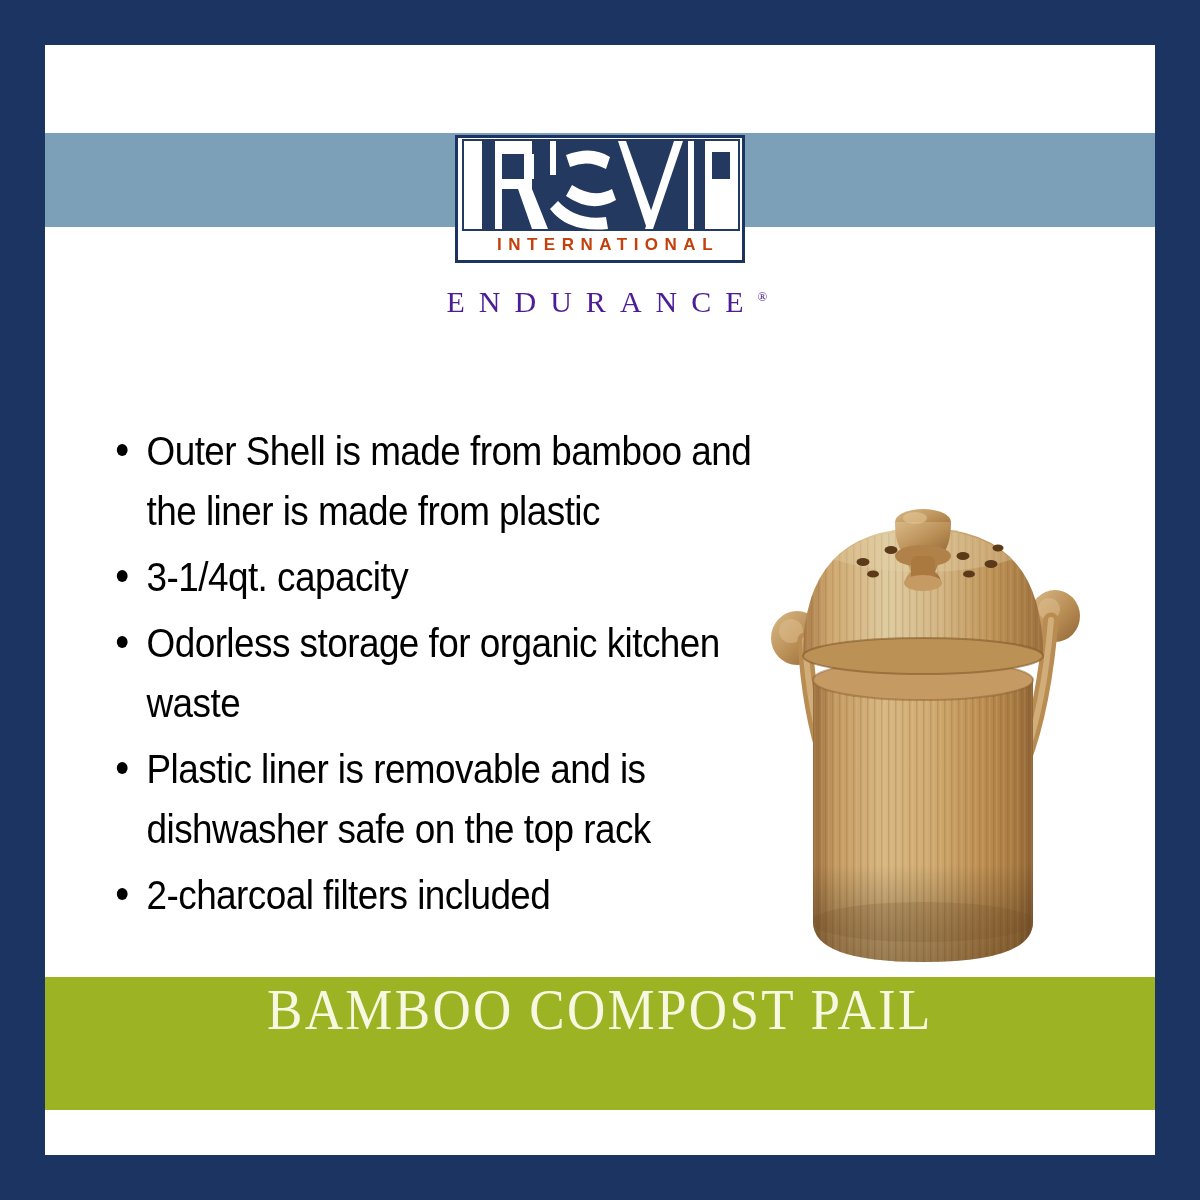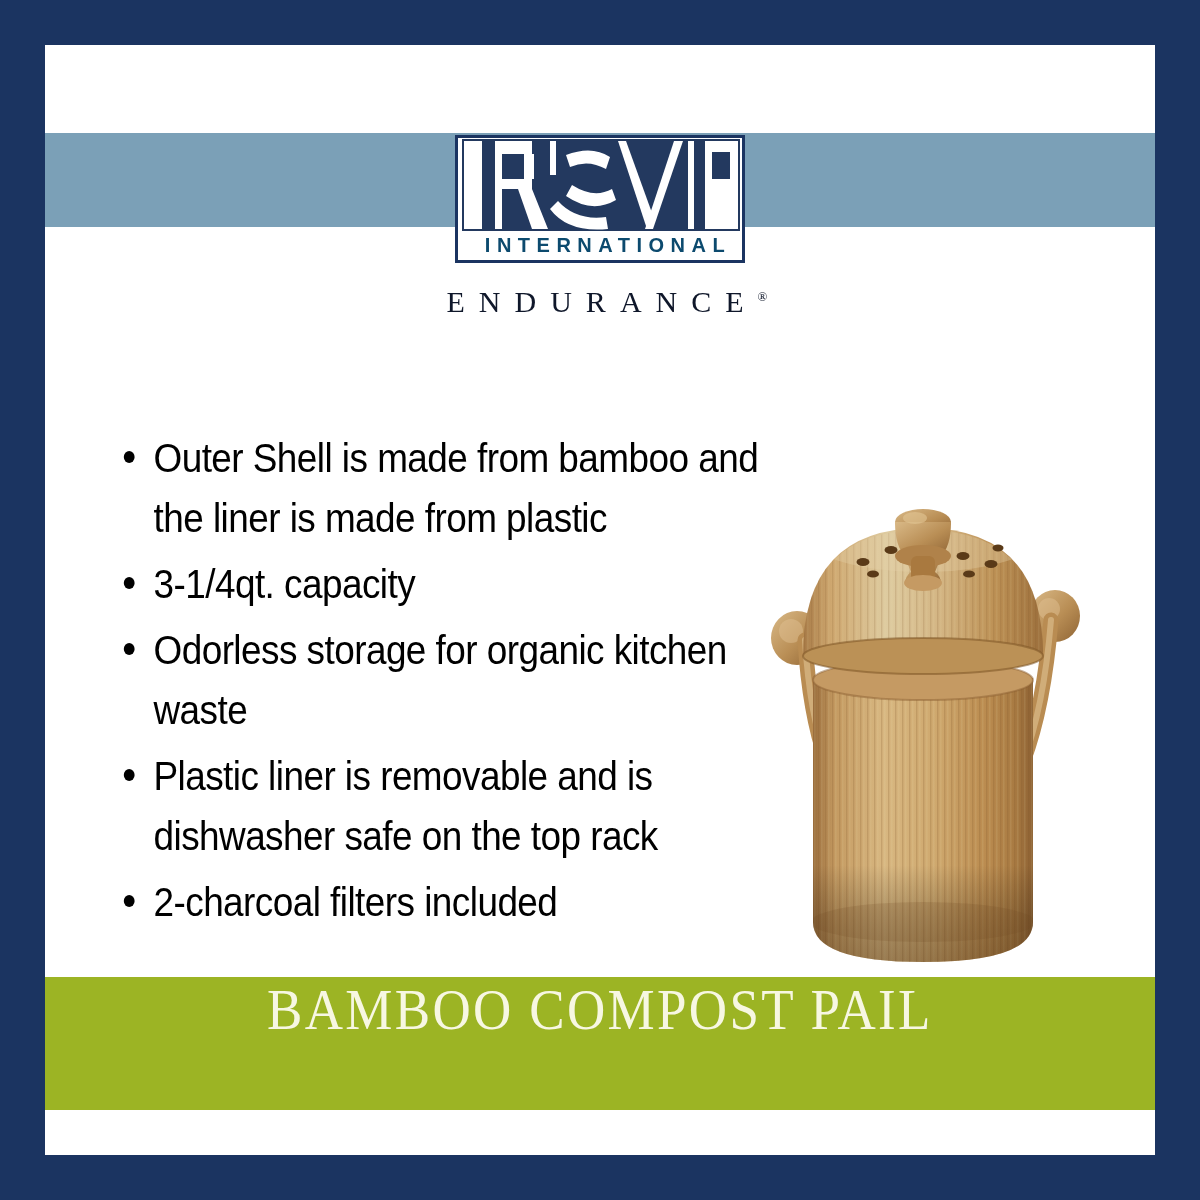--- a/index.html
+++ b/index.html
@@ -36,38 +36,38 @@
     overflow:hidden;
   }
   .logo-rsvp{
     position:absolute;left:4px;top:1px;width:278px;height:92px;
   }
   .logo-rsvp svg{display:block;width:100%;height:100%;}
   .logo-intl{
     position:absolute;left:0;right:0;top:92px;height:30px;
     display:flex;align-items:center;justify-content:center;
     font-family:"Liberation Sans", sans-serif;
-    font-size:20px;font-weight:700;letter-spacing:6.5px;
-    color:#0c4a6e;
+    font-size:17px;font-weight:700;letter-spacing:6.5px;
+    color:#c2410c;
     padding-left:16px;
     box-sizing:border-box;
   }
   .endurance{
     position:absolute;left:0;width:1110px;top:240px;
     text-align:center;
     font-family:"Liberation Serif", serif;
-    font-size:30px;letter-spacing:14px;color:#0f172a;
+    font-size:30px;letter-spacing:14px;color:#4c1d95;
     padding-left:14px;box-sizing:border-box;
   }
   .endurance sup{font-size:13px;letter-spacing:0;vertical-align:super;}
 
   
   .features{
     position:absolute;left:50px;top:365px;width:760px;
-    margin:18px;padding:0;list-style:none;
+    margin:11px;padding:0;list-style:none;
   }
   .feature{
     position:relative;
     padding-left:45px;
     margin:0 0 6px 0;
     font-family:"Liberation Sans", sans-serif;
     font-size:41px;
     line-height:60px;
     color:#000000;
     letter-spacing:-0.6px;

